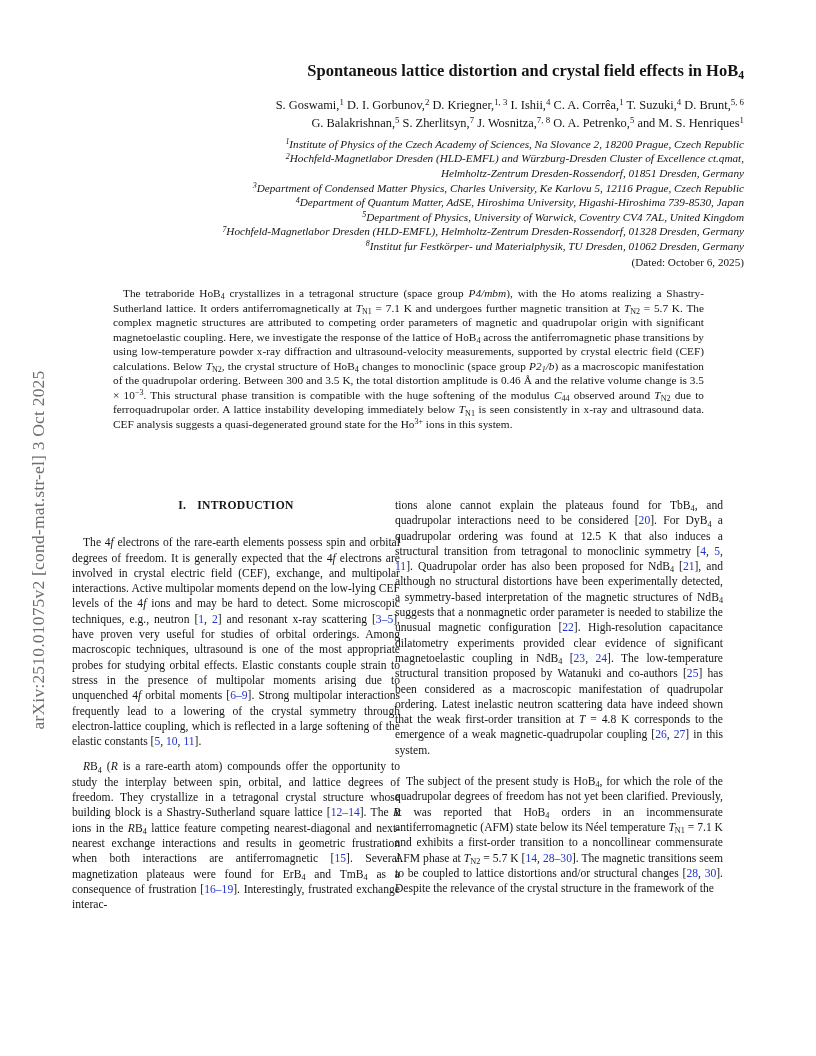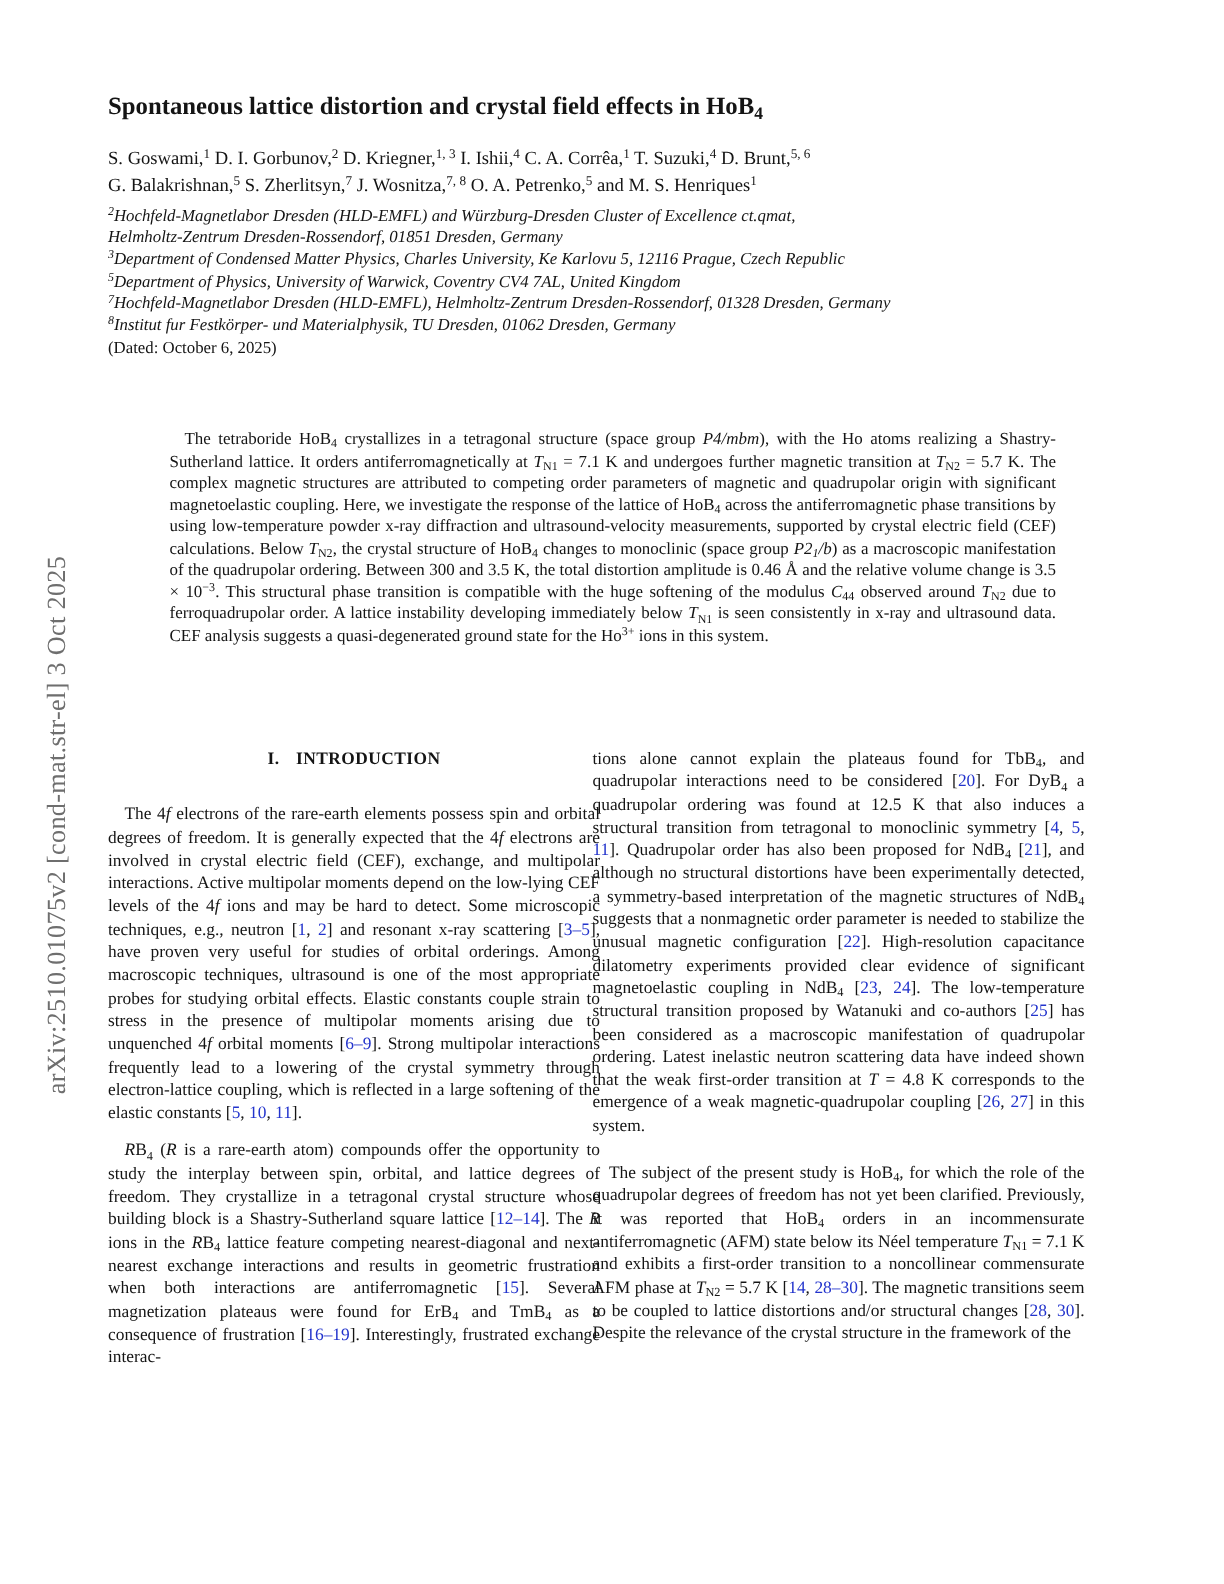--- a/index.html
+++ b/index.html
@@ -26,21 +26,21 @@
     font-size: 17.5px;
     letter-spacing: 0.2px;
     color: var(--watermark-color, #6e6e6e);
   }
 
   .header {
     position: absolute;
     left: 72px;
     top: 60px;
     width: 672px;
-    text-align: left;
+    text-align: right;
   }
   .title {
     font-size: 16.5px;
     font-weight: bold;
     line-height: 21px;
     margin-bottom: 15px;
   }
   .authors { font-size: 12.4px; line-height: 18.4px; margin-bottom: 4px; }
   .affiliations { font-style: italic; font-size: 11.2px; line-height: 14.6px; }
   .dated { font-size: 11.2px; line-height: 14.6px; margin-top: 1px; }
@@ -94,23 +94,25 @@
 
   <div class="watermark">arXiv:2510.01075v2  [cond-mat.str-el]  3 Oct 2025</div>
 
   <div class="header">
     <div class="title">Spontaneous lattice distortion and crystal field effects in HoB<sub>4</sub></div>
     <div class="authors">
       <div>S. Goswami,<sup>1</sup> D. I. Gorbunov,<sup>2</sup> D. Kriegner,<sup>1, 3</sup> I. Ishii,<sup>4</sup> C. A. Corrêa,<sup>1</sup> T. Suzuki,<sup>4</sup> D. Brunt,<sup>5, 6</sup></div>
       <div>G. Balakrishnan,<sup>5</sup> S. Zherlitsyn,<sup>7</sup> J. Wosnitza,<sup>7, 8</sup> O. A. Petrenko,<sup>5</sup> and M. S. Henriques<sup>1</sup></div>
     </div>
     <div class="affiliations">
+      <div><sup>1</sup>Institute of Physics of the Czech Academy of Sciences, Na Slovance 2, 18200 Prague, Czech Republic</div>
       <div><sup>2</sup>Hochfeld-Magnetlabor Dresden (HLD-EMFL) and Würzburg-Dresden Cluster of Excellence ct.qmat,</div>
       <div>Helmholtz-Zentrum Dresden-Rossendorf, 01851 Dresden, Germany</div>
       <div><sup>3</sup>Department of Condensed Matter Physics, Charles University, Ke Karlovu 5, 12116 Prague, Czech Republic</div>
+      <div><sup>4</sup>Department of Quantum Matter, AdSE, Hiroshima University, Higashi-Hiroshima 739-8530, Japan</div>
       <div><sup>5</sup>Department of Physics, University of Warwick, Coventry CV4 7AL, United Kingdom</div>
       <div><sup>7</sup>Hochfeld-Magnetlabor Dresden (HLD-EMFL), Helmholtz-Zentrum Dresden-Rossendorf, 01328 Dresden, Germany</div>
       <div><sup>8</sup>Institut fur Festkörper- und Materialphysik, TU Dresden, 01062 Dresden, Germany</div>
     </div>
     <div class="dated">(Dated: October 6, 2025)</div>
   </div>
 
   <div class="abstract">The tetraboride HoB<sub>4</sub> crystallizes in a tetragonal structure (space group <i>P4/mbm</i>), with the Ho atoms realizing a Shastry-Sutherland lattice. It orders antiferromagnetically at <i>T</i><sub>N1</sub> = 7.1 K and undergoes further magnetic transition at <i>T</i><sub>N2</sub> = 5.7 K. The complex magnetic structures are attributed to competing order parameters of magnetic and quadrupolar origin with significant magnetoelastic coupling. Here, we investigate the response of the lattice of HoB<sub>4</sub> across the antiferromagnetic phase transitions by using low-temperature powder x-ray diffraction and ultrasound-velocity measurements, supported by crystal electric field (CEF) calculations. Below <i>T</i><sub>N2</sub>, the crystal structure of HoB<sub>4</sub> changes to monoclinic (space group <i>P2<sub>1</sub>/b</i>) as a macroscopic manifestation of the quadrupolar ordering. Between 300 and 3.5 K, the total distortion amplitude is 0.46 Å and the relative volume change is 3.5 × 10<sup>−3</sup>. This structural phase transition is compatible with the huge softening of the modulus <i>C</i><sub>44</sub> observed around <i>T</i><sub>N2</sub> due to ferroquadrupolar order. A lattice instability developing immediately below <i>T</i><sub>N1</sub> is seen consistently in x-ray and ultrasound data. CEF analysis suggests a quasi-degenerated ground state for the Ho<sup>3+</sup> ions in this system.</div>
 
   <div class="col col-left">

